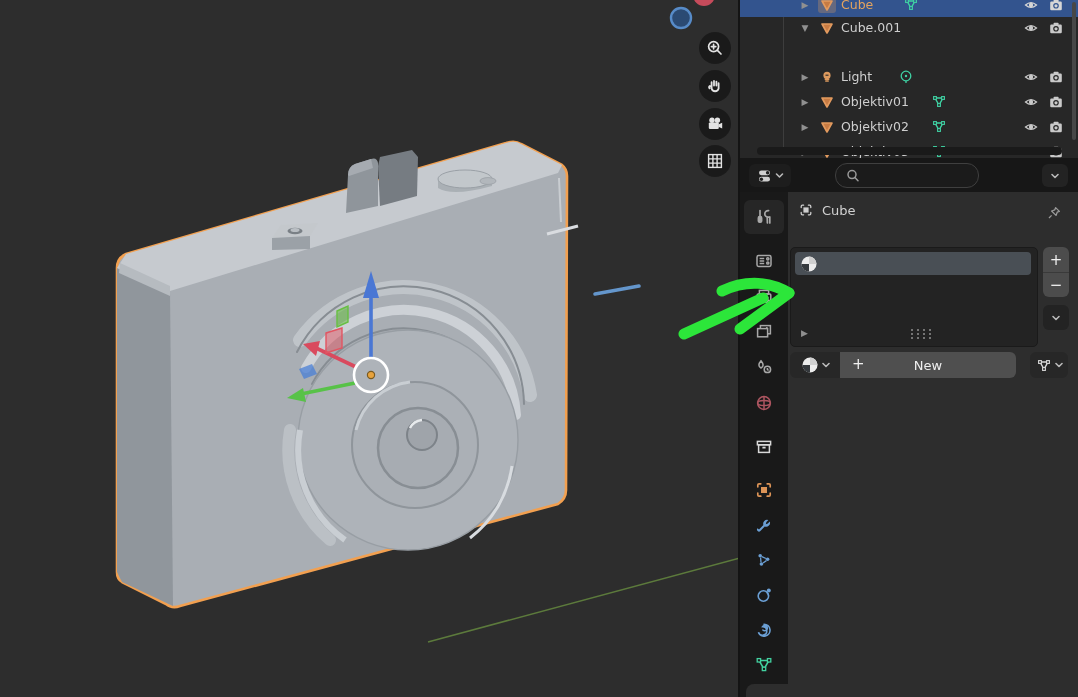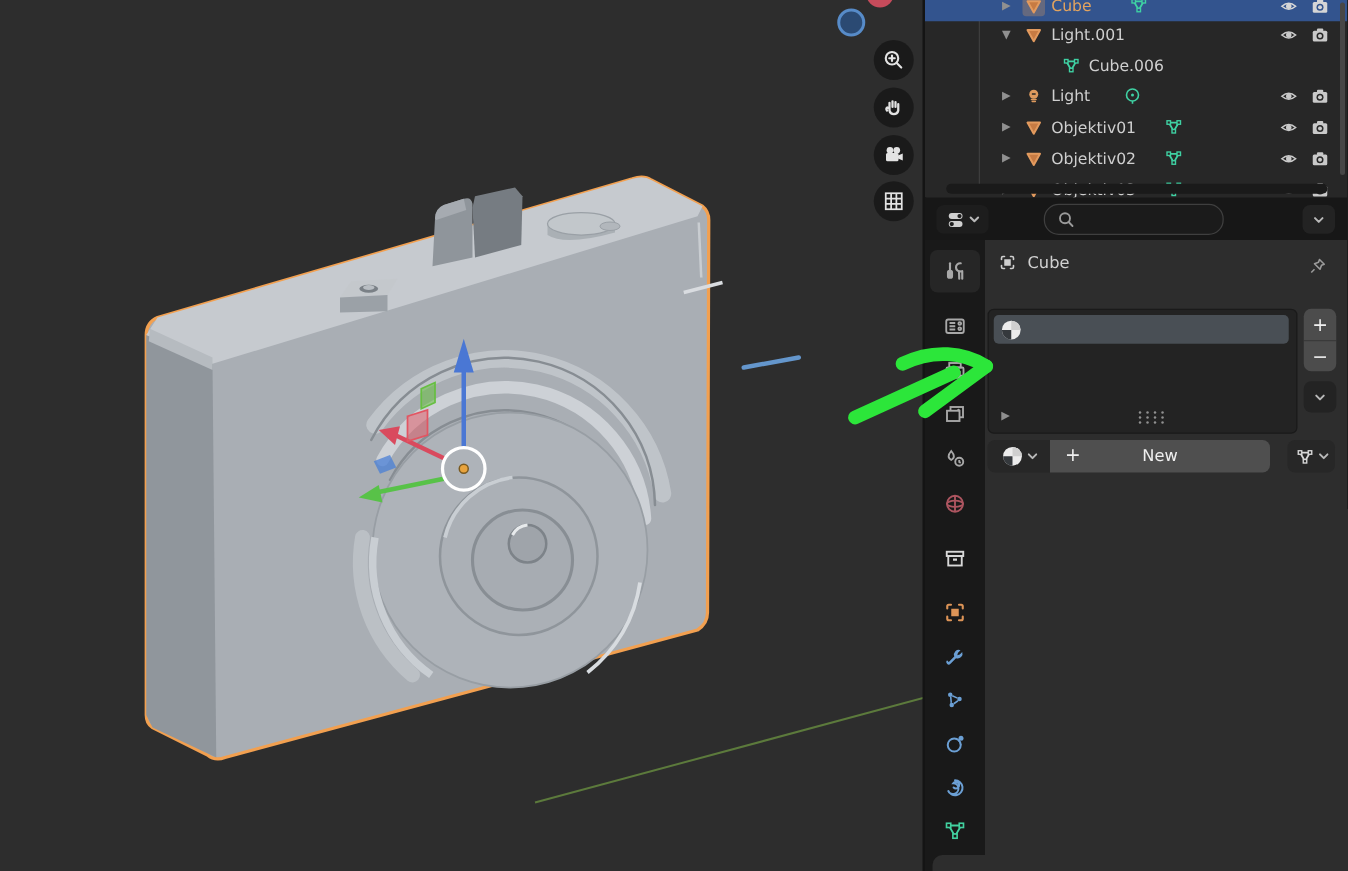--- a/index.html
+++ b/index.html
@@ -181,49 +181,37 @@
       </span>
     </div>
 
     <div class="orow" style="top:15px">
       <span class="disc">▼</span>
       <span class="oicon">
         <svg width="16" height="14">
             <path d="M3 3h10L8 12Z" fill="#c77b43" stroke="#e29a5e" stroke-width="1.6" stroke-linejoin="round"></path>
           </svg>
       </span>
-      <span class="lbl">Light.001</span>
+      <span class="lbl">Cube.001</span>
       <span class="right">
         <svg width="16" height="16">
             <path d="M2.5 8Q8 3.2 13.5 8Q8 12.8 2.5 8Z" stroke="#c9c9c9" stroke-width="1.3" fill="none"></path>
             <circle cx="8" cy="8" r="2.2" fill="#c9c9c9"></circle>
           </svg>
         <svg width="16" height="16">
             <g fill="#c9c9c9">
               <rect x="2.2" y="4.6" width="11.6" height="8.6" rx="1.2"></rect>
               <rect x="5.6" y="2.8" width="5" height="2.6" rx="0.8"></rect>
               <circle cx="8" cy="8.8" r="2.8" fill="#272727"></circle>
               <circle cx="8" cy="8.8" r="1.6" fill="#c9c9c9"></circle>
             </g>
           </svg>
       </span>
     </div>
 
-    <div class="orow child" style="top:40px">
-      <span class="disc"></span>
-      <span class="oicon">
-        <svg width="16" height="15">
-            <path d="M4 4h8L8 11Z" fill="none" stroke="#3fd1a3" stroke-width="1.4"></path>
-            <rect x="2.6" y="2.6" width="2.8" height="2.8" fill="#272727" stroke="#3fd1a3" stroke-width="1.1"></rect>
-            <rect x="10.6" y="2.6" width="2.8" height="2.8" fill="#272727" stroke="#3fd1a3" stroke-width="1.1"></rect>
-            <rect x="6.6" y="9.6" width="2.8" height="2.8" fill="#272727" stroke="#3fd1a3" stroke-width="1.1"></rect>
-          </svg>
-      </span>
-      <span class="lbl">Cube.006</span>
-    </div>
 
     <div class="orow" style="top:64px">
       <span class="disc">▶</span>
       <span class="oicon">
         <svg width="16" height="15">
             <circle cx="8" cy="6.4" r="3.6" fill="#dd9a5e"></circle>
             <path d="M6.2 10.6h3.6 M6.8 12.2h2.4" stroke="#dd9a5e" stroke-width="1.3" stroke-linecap="round"></path>
             <path d="M6.5 6.2h3" stroke="#272727" stroke-width="1.1"></path>
           </svg>
       </span>

